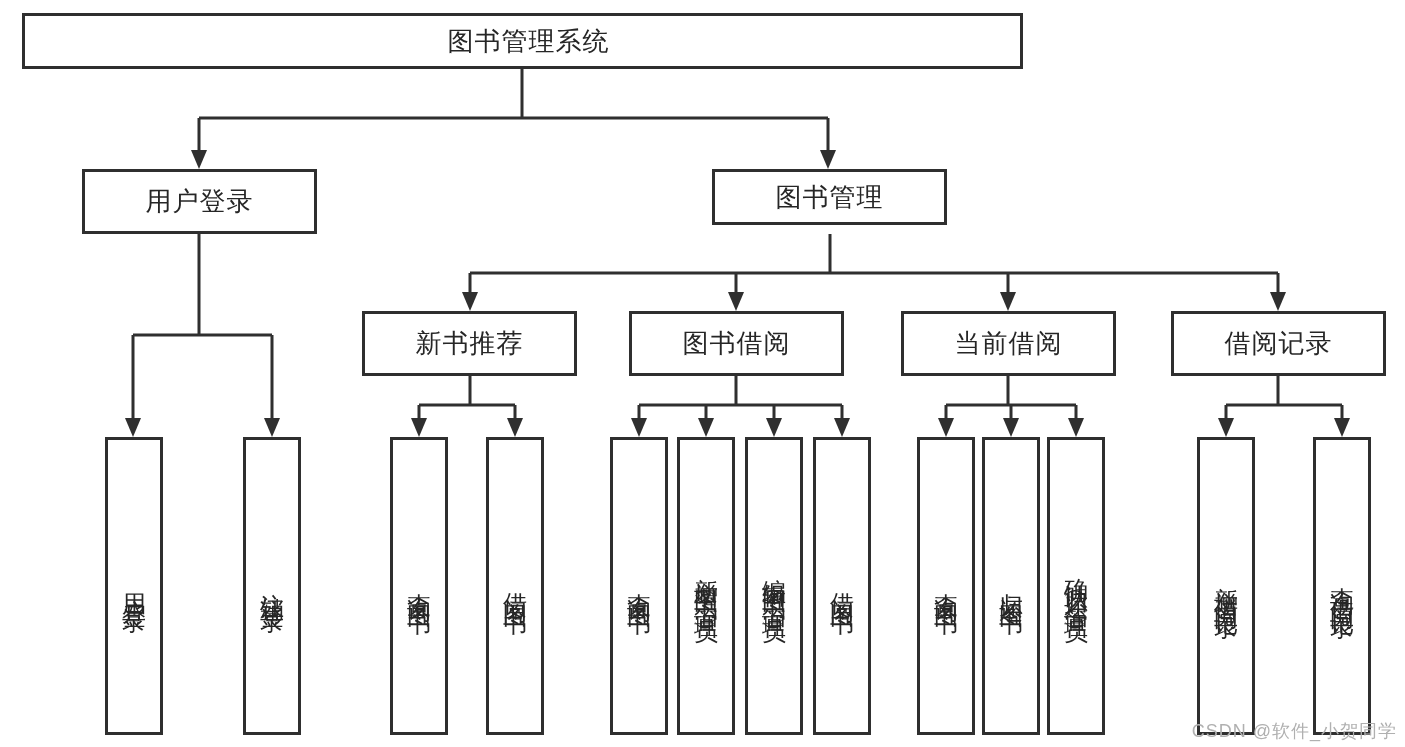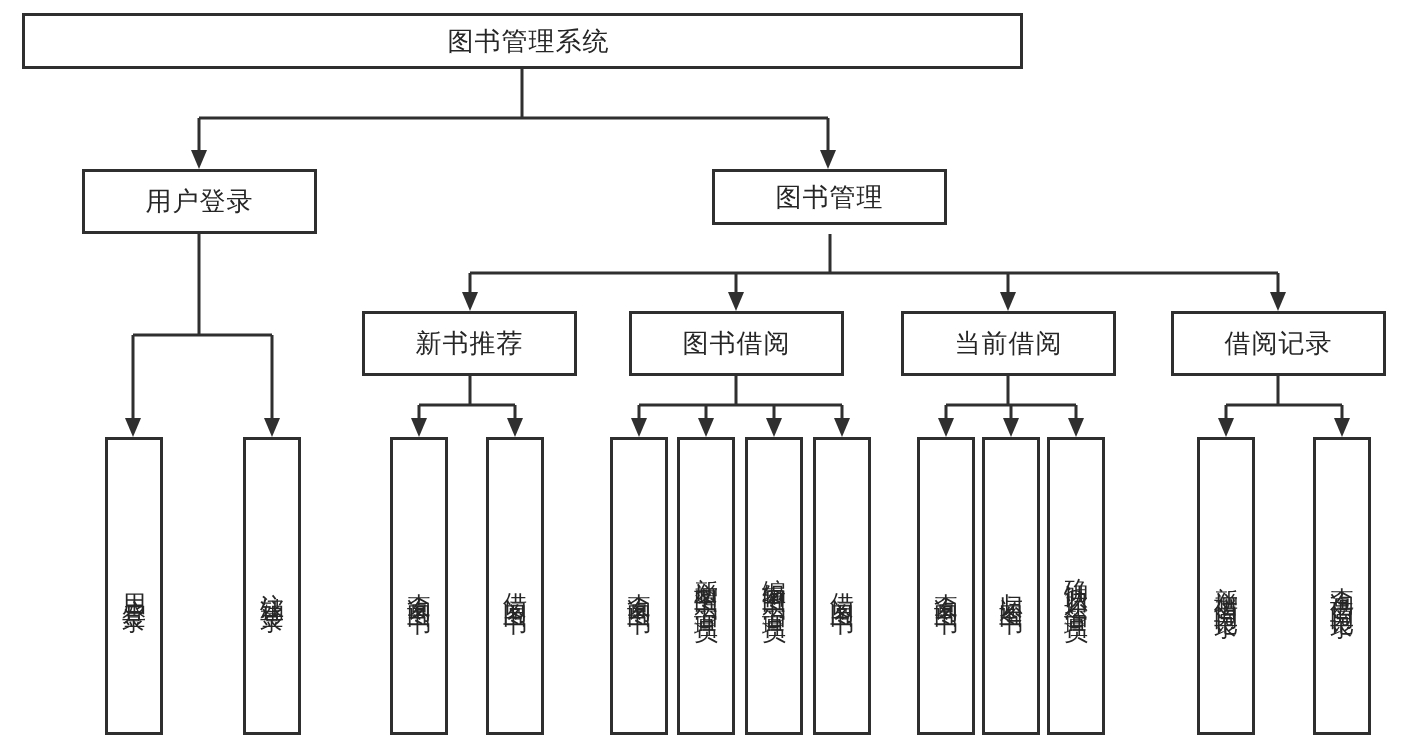--- a/index.html
+++ b/index.html
@@ -121,14 +121,15 @@
   <div class="node vnode" style="left:745px; top:437px; width:58px; height:298px;">编辑图书（管理员）</div>
   <div class="node vnode" style="left:813px; top:437px; width:58px; height:298px;">借阅图书</div>
 
   <div class="node vnode" style="left:917px; top:437px; width:58px; height:298px;">查询图书</div>
   <div class="node vnode" style="left:982px; top:437px; width:58px; height:298px;">归还图书</div>
   <div class="node vnode" style="left:1047px; top:437px; width:58px; height:298px;">确认归还（管理员）</div>
 
   <div class="node vnode" style="left:1197px; top:437px; width:58px; height:298px;">新增借阅记录</div>
   <div class="node vnode" style="left:1313px; top:437px; width:58px; height:298px;">查询借阅记录</div>
 
+  <div class="watermark">CSDN @软件_小贺同学</div>
 
 </div>
 
 </body></html>

